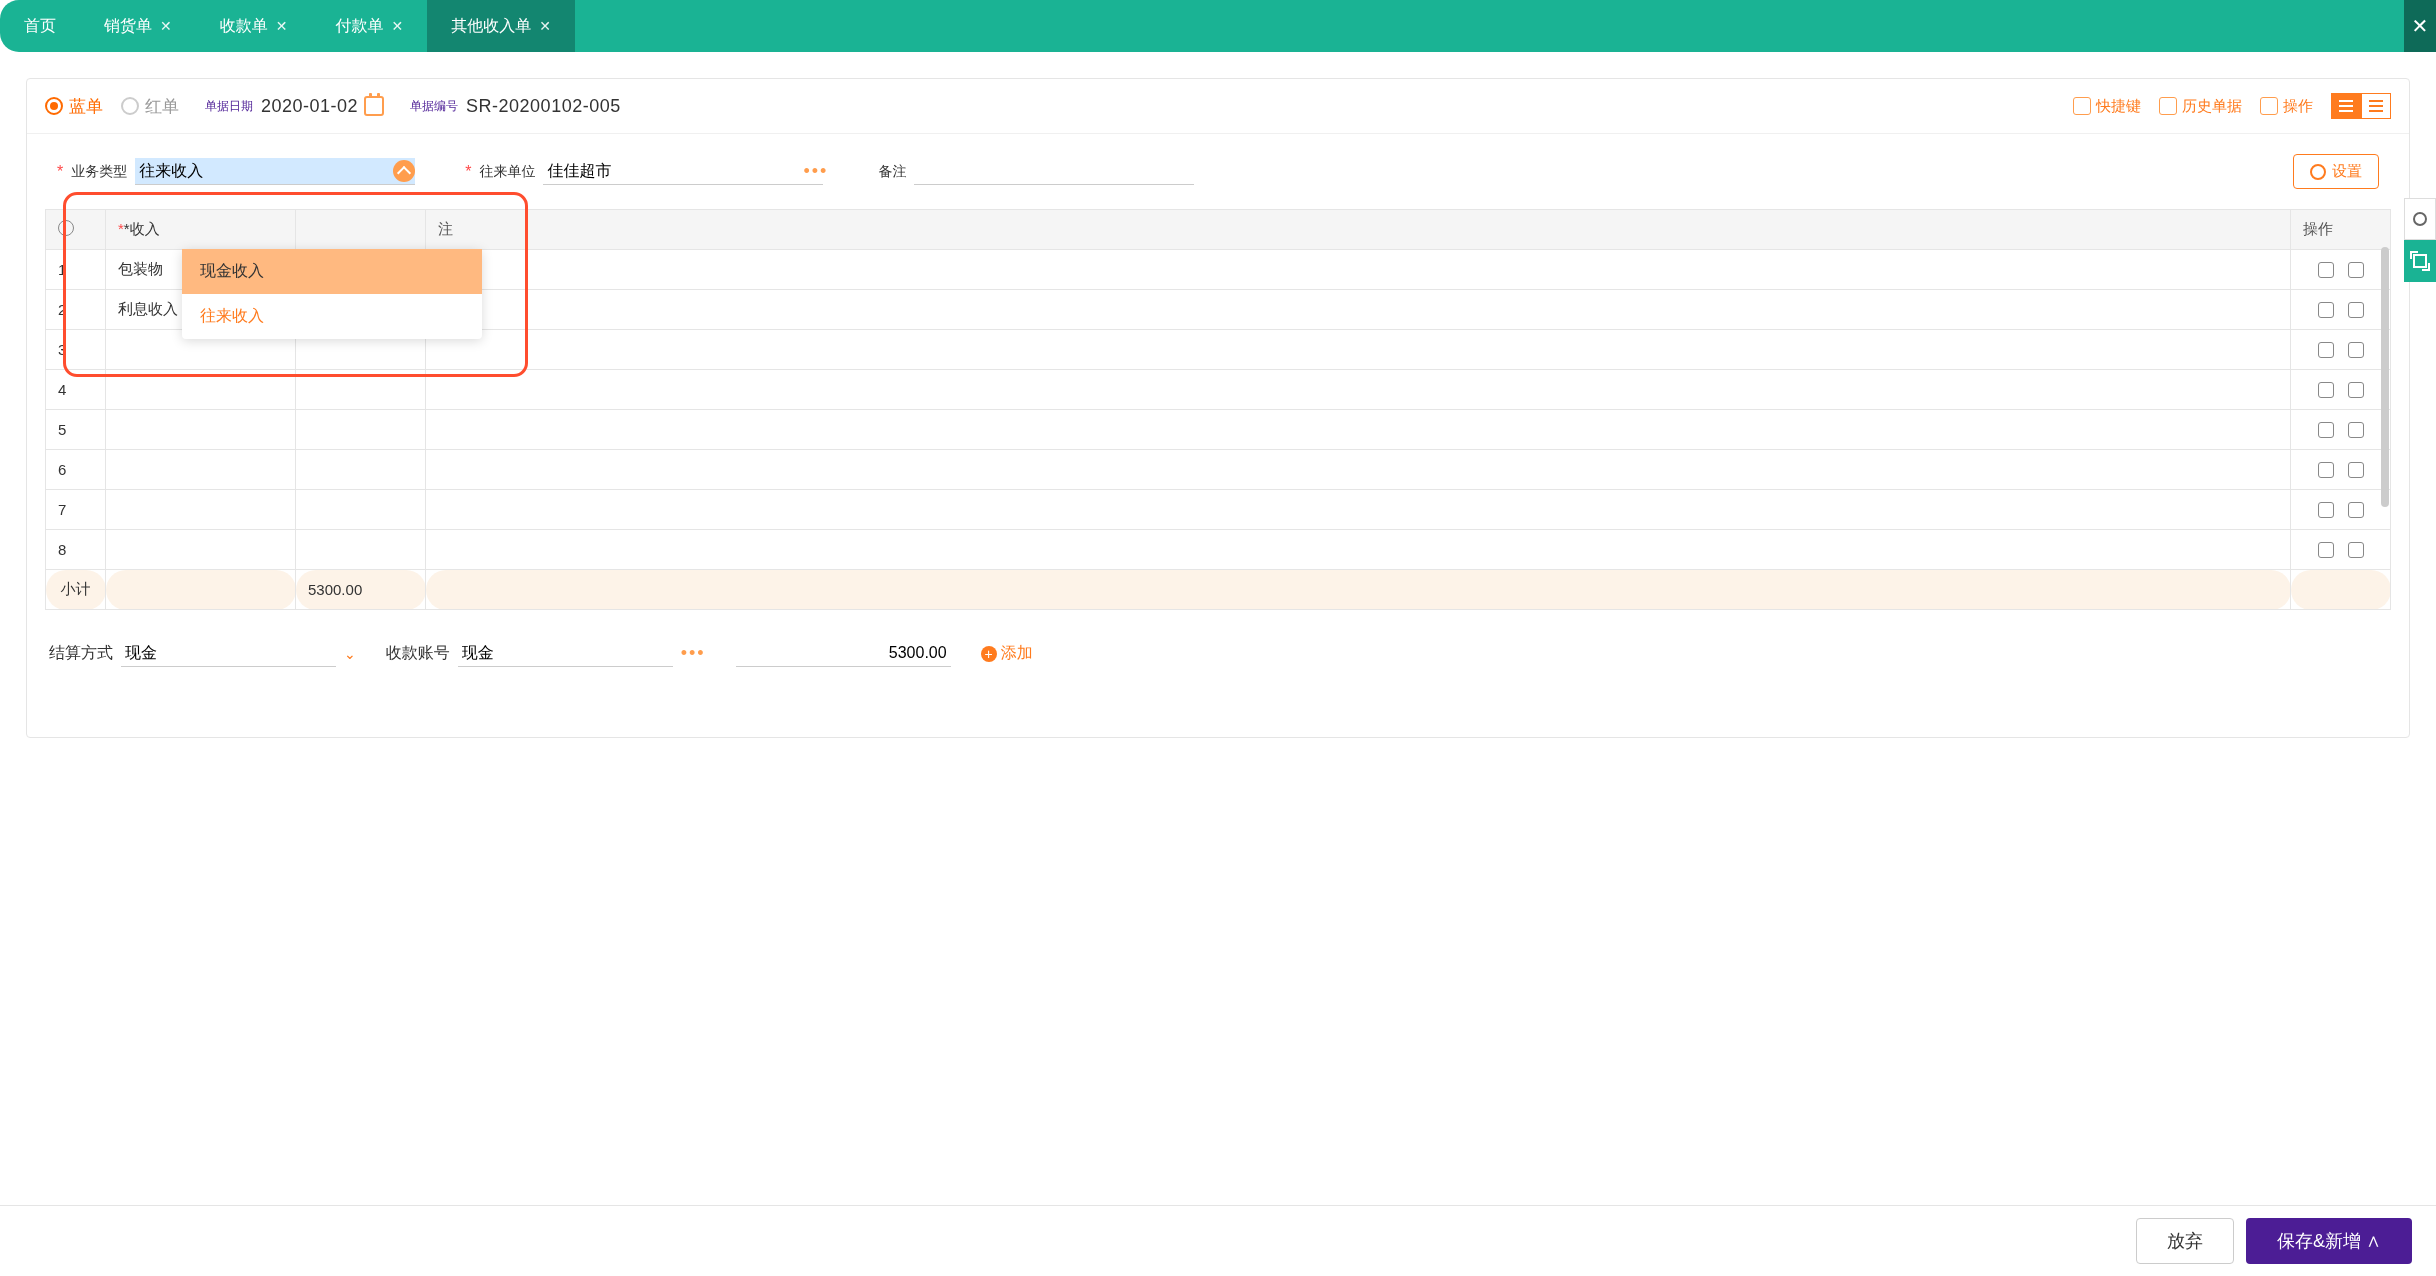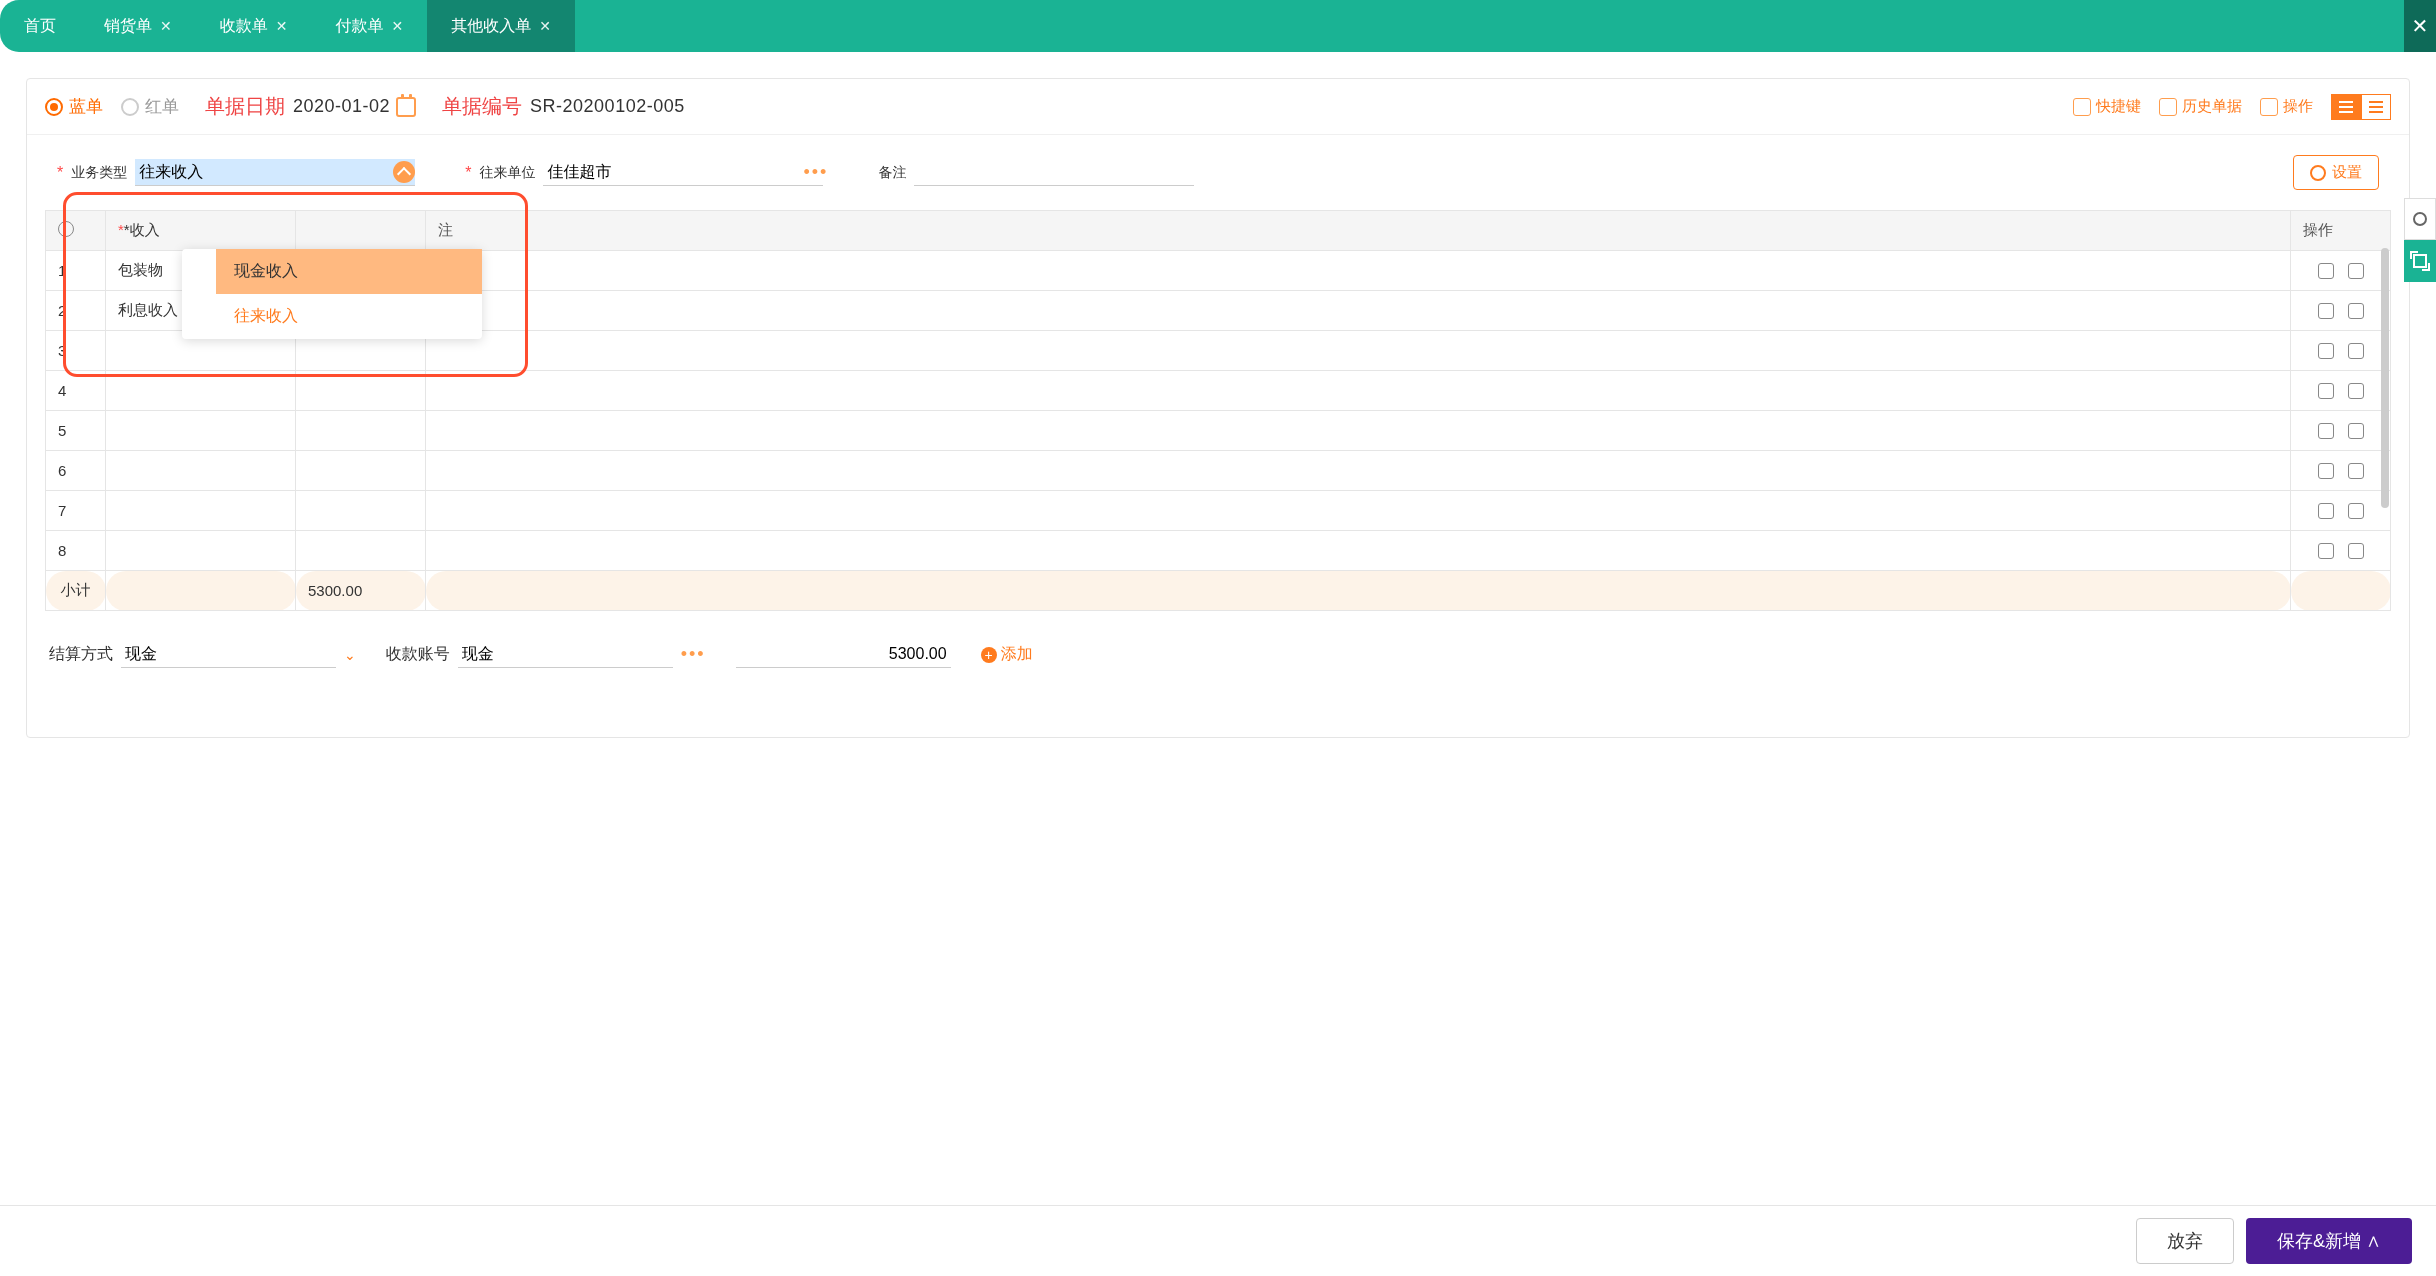--- a/index.html
+++ b/index.html
@@ -15,21 +15,21 @@
     
     .main-panel { margin: 26px; background: #fff; border: 1px solid #e5e5e5; border-radius: 4px; min-height: 660px; position: relative; }
     
     
     .toolbar { display: flex; align-items: center; padding: 14px 18px; gap: 26px; border-bottom: 1px solid #f0f0f0; }
     .radio-group { display: flex; gap: 18px; align-items: center; }
     .radio-item { display: flex; align-items: center; gap: 6px; cursor: pointer; font-size: 17px; }
     .radio-circle { width: 18px; height: 18px; border-radius: 50%; border: 2px solid #ccc; display: inline-flex; align-items: center; justify-content: center; }
     .radio-circle.selected { border-color: #ff6a00; }
     .radio-circle.selected::after { content: ""; width: 8px; height: 8px; background: #ff6a00; border-radius: 50%; }
-    .tb-label { color: #ef4444; font-size: 20px; }
+    .tb-label { color: #4c1d95; font-size: 12px; }
     .tb-value { color: #333; font-size: 18px; letter-spacing: 0.5px; }
     .cal-icon { width: 20px; height: 20px; border: 2px solid #ff9d4d; border-radius: 3px; position: relative; display: inline-block; }
     .cal-icon::before { content: ""; position: absolute; top: -5px; left: 3px; width: 3px; height: 5px; background: #ff9d4d; border-radius: 1px; box-shadow: 8px 0 #ff9d4d; }
     .toolbar-right { margin-left: auto; display: flex; align-items: center; gap: 18px; color: #ff7b1e; font-size: 15px; }
     .tr-item { display: flex; align-items: center; gap: 5px; cursor: pointer; }
     .tr-icon { width: 18px; height: 18px; border: 1.5px solid #ff9d4d; border-radius: 3px; display: inline-block; position: relative; }
     .view-toggle { display: flex; }
     .view-btn { width: 30px; height: 26px; border: 1px solid #ff7b1e; display: flex; align-items: center; justify-content: center; cursor: pointer; }
     .view-btn.active { background: #ff7b1e; color: #fff; }
     .view-lines { display: inline-block; width: 14px; height: 2px; background: currentColor; box-shadow: 0 -5px currentColor, 0 5px currentColor; }
@@ -44,21 +44,21 @@
     .chevron-up { width: 22px; height: 22px; background: #ff9d4d; border-radius: 50%; position: absolute; right: 0; top: 2px; display: flex; align-items: center; justify-content: center; }
     .chevron-up::after { content: ""; width: 8px; height: 8px; border-left: 2px solid #fff; border-top: 2px solid #fff; transform: rotate(45deg); margin-top: 4px; }
     .dots-btn { color: #ff9d4d; font-size: 18px; letter-spacing: 2px; margin-left: -28px; cursor: pointer; }
     .settings-btn { margin-left: auto; border: 1px solid #ff7b1e; color: #ff7b1e; padding: 7px 16px; border-radius: 4px; display: flex; align-items: center; gap: 6px; cursor: pointer; font-size: 15px; }
     .gear-icon { width: 16px; height: 16px; border: 2px solid #ff7b1e; border-radius: 50%; position: relative; display: inline-block; }
     
     
     .highlight-box { position: absolute; left: 36px; top: 113px; width: 465px; height: 185px; border: 3px solid #ff4d2e; border-radius: 14px; pointer-events: none; z-index: 5; }
     
     
-    .dropdown { position: absolute; left: 155px; top: 170px; width: 300px; background: #fff; box-shadow: 0 2px 12px rgba(0,0,0,0.15); border-radius: 4px; z-index: 20; padding-left: 34px; }
+    .dropdown { position: absolute; left: 155px; top: 170px; width: 300px; background: #fff; box-shadow: 0 2px 12px rgba(0,0,0,0.15); border-radius: 4px; z-index: 20; }
     .dropdown-item { padding: 12px 18px; font-size: 16px; cursor: pointer; }
     .dropdown-item.hover { background: #ffb980; color: #333; }
     .dropdown-item.sel { color: #ff7b1e; }
     
     
     .grid-wrap { margin: 0 18px; position: relative; }
     .grid { width: 100%; border-collapse: collapse; }
     .grid th, .grid td { border: 1px solid #e5e5e5; padding: 10px 12px; text-align: left; font-size: 15px; height: 40px; font-weight: normal; }
     .grid thead th { background: #f5f5f5; color: #555; }
     .col-num { width: 60px; text-align: center; }

